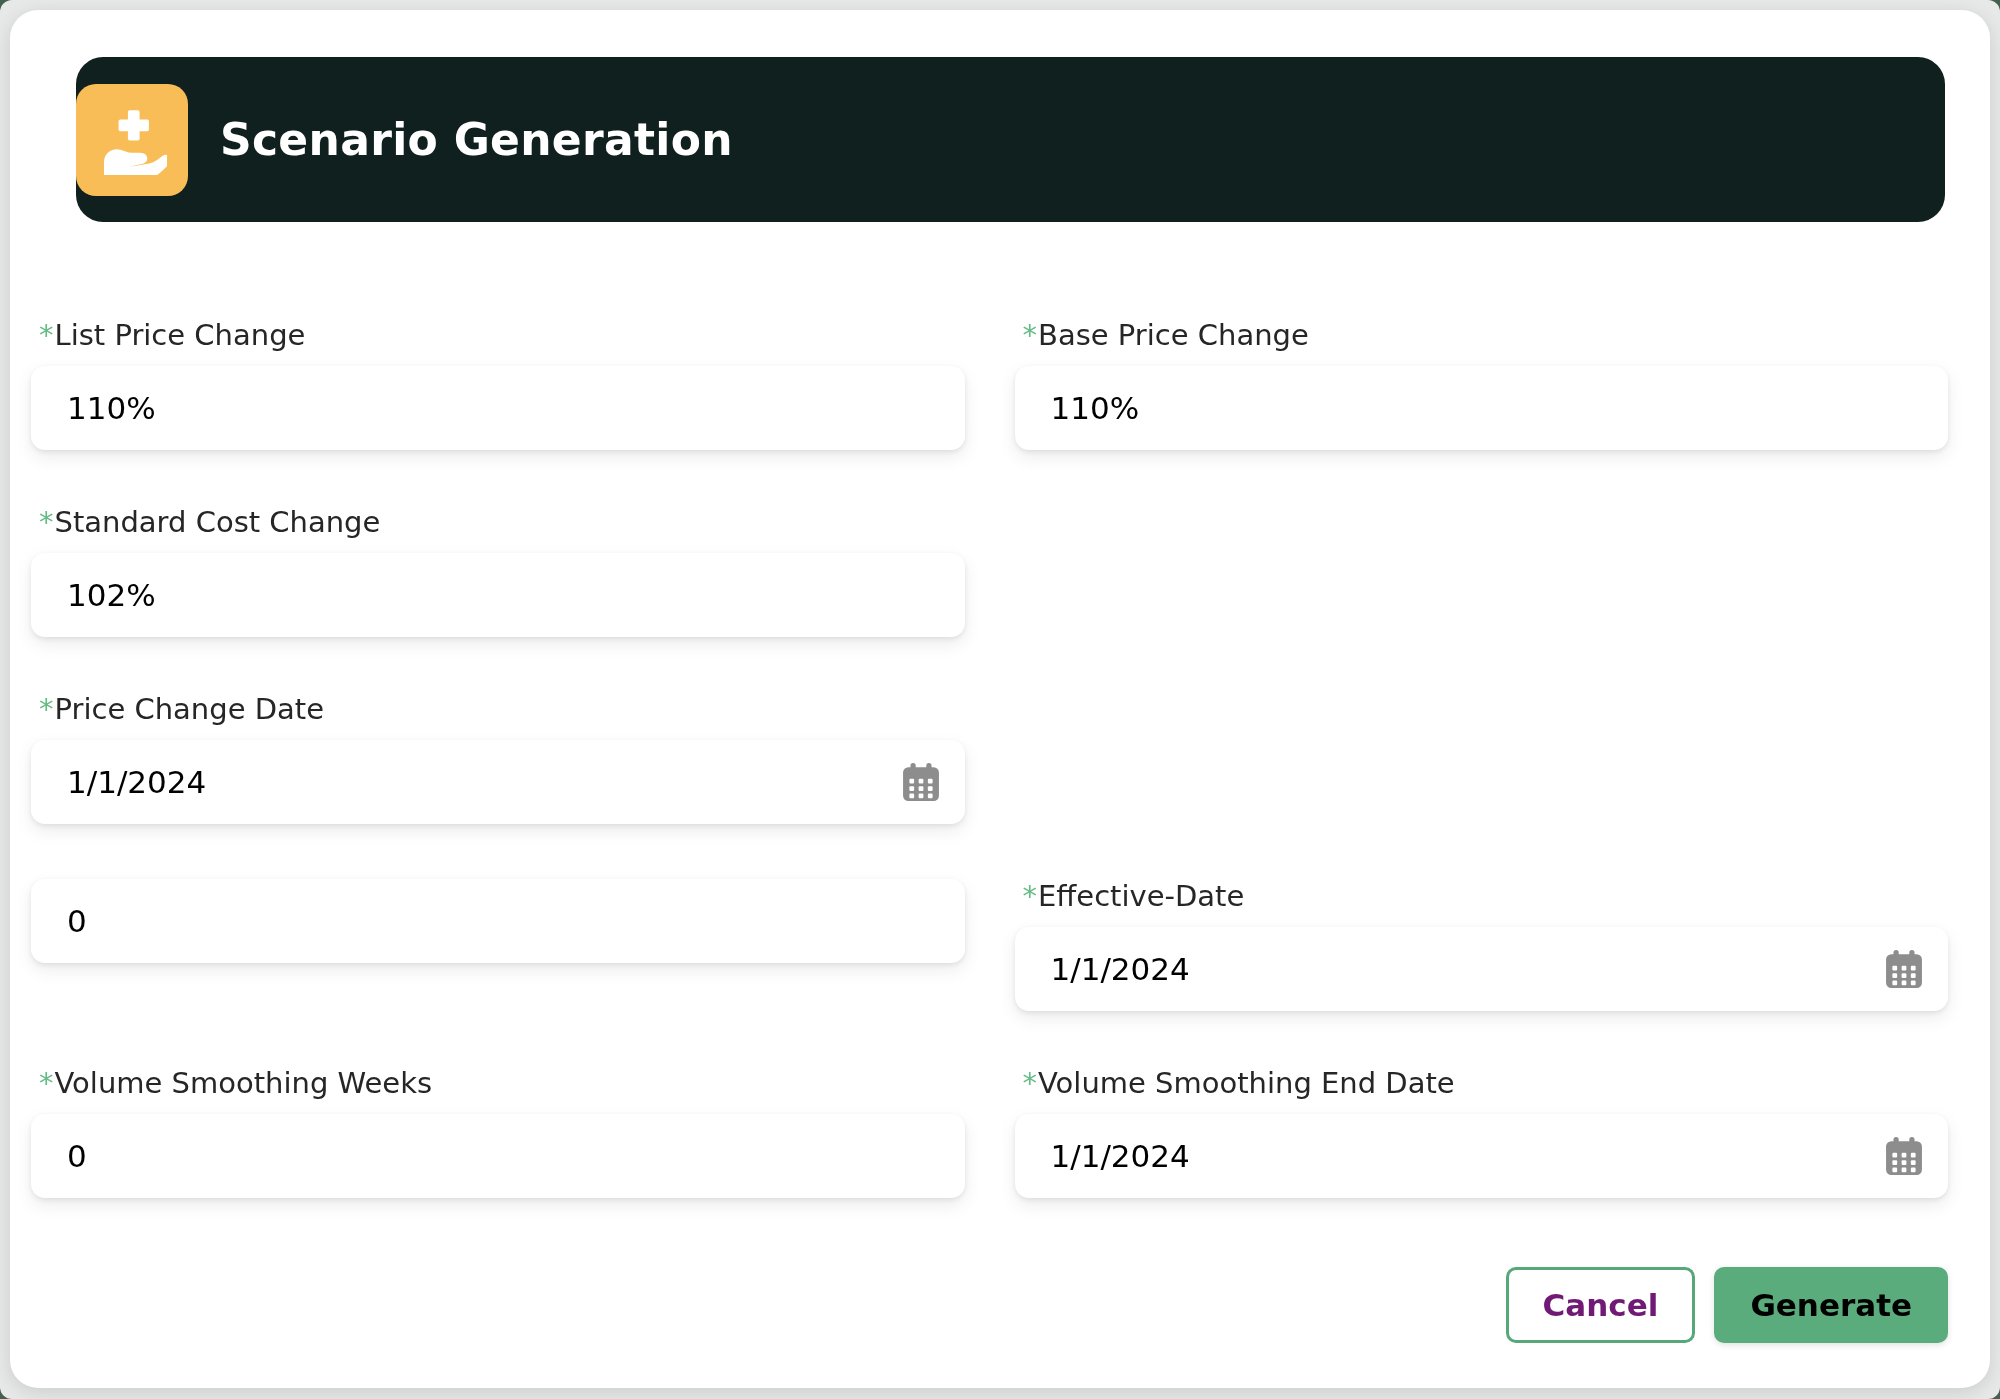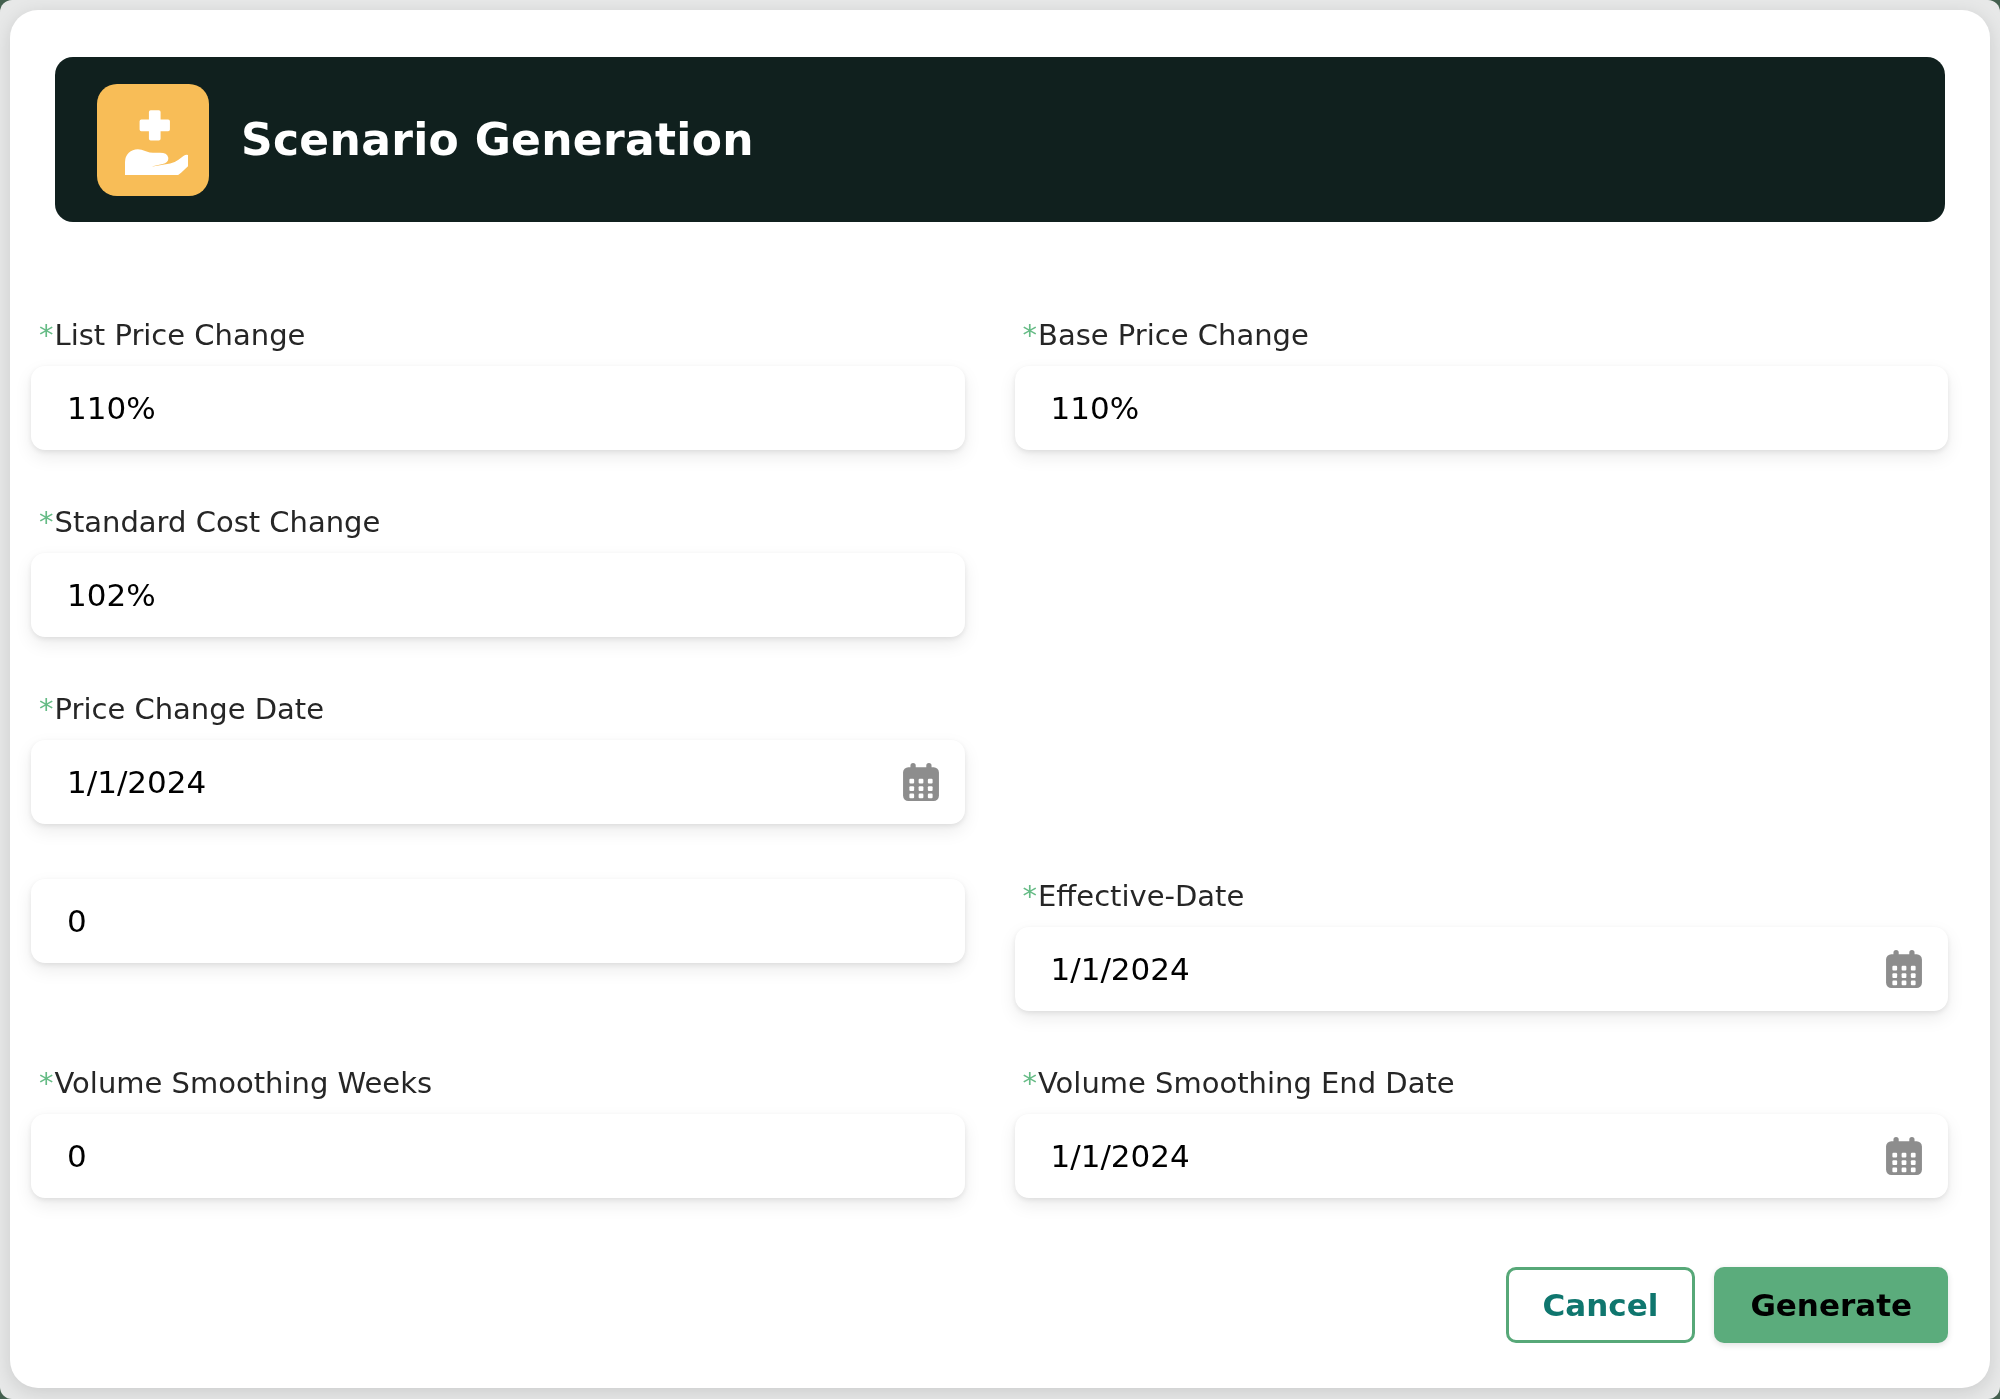--- a/index.html
+++ b/index.html
@@ -10,22 +10,22 @@
   }
   .page-bg{
     position:absolute;inset:0;background:#e7e8e8;border-radius:12px;
   }
   .card{
     position:absolute;left:10px;top:10px;width:1980px;height:1378px;
     background:#ffffff;border-radius:28px;
     box-shadow:0 4px 18px rgba(0,0,0,0.12);
   }
   .header{
-    margin:47px 45px 0 45px;height:165px;background:#10201e;border-radius:18px;
-    display:flex;align-items:center;padding-left:42px;box-sizing:border-box;gap:32px;
+    margin:47px 45px 0 66px;height:165px;background:#10201e;border-radius:27px;
+    display:flex;align-items:center;box-sizing:border-box;gap:32px;
   }
   .header-icon{
     width:112px;height:112px;background:#f8bd57;border-radius:20px;
     display:flex;align-items:center;justify-content:center;flex:0 0 auto;
   }
   .header-title{
     color:#ffffff;font-size:44px;font-weight:700;letter-spacing:0.3px;
   }
   .form-grid{
     margin:96px 42px 0 21px;
@@ -66,21 +66,21 @@
   .actions{
     display:flex;justify-content:flex-end;align-items:center;gap:19px;
     margin:69px 42px 0 0;
   }
   .btn{
     height:76px;border-radius:10px;font-size:31px;font-weight:700;cursor:pointer;
     font-family:"DejaVu Sans","Liberation Sans",sans-serif;
     display:flex;align-items:center;justify-content:center;box-sizing:border-box;
   }
   .btn-cancel{
-    min-width:163px;padding:0 34px;background:#ffffff;border:3px solid #57a878;color:#0f766e;
+    min-width:163px;padding:0 34px;background:#ffffff;border:3px solid #57a878;color:#701a75;
   }
   .btn-generate{
     min-width:205px;padding:0 36px;background:#5bac7c;border:none;color:#000000;
     box-shadow:0 2px 6px rgba(0,0,0,0.12);
   }
 </style>
 </head>
 <body>
 
 <div class="page-bg"></div>

